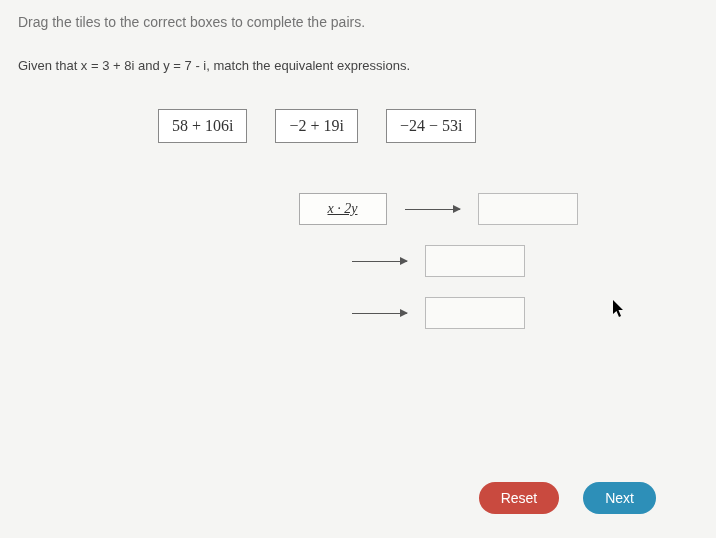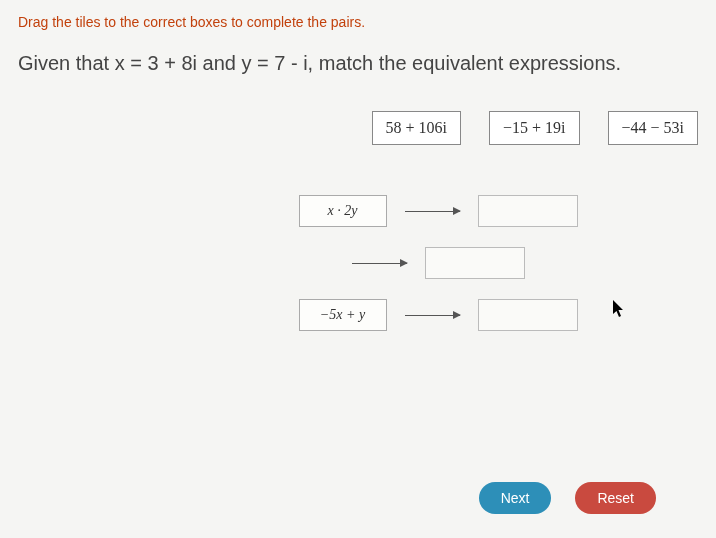--- a/index.html
+++ b/index.html
@@ -7,32 +7,32 @@
       width: 716px;
       height: 538px;
       background: #f5f5f3;
       font-family: Arial, sans-serif;
       color: #333;
       padding: 14px 18px;
       position: relative;
     }
     .instruction {
       font-size: 14px;
-      color: #c2410c;
-      margin-bottom: 22px;
+      color: #737373;
+      margin-bottom: 28px;
     }
     .given {
-      font-size: 20px;
+      font-size: 13px;
       color: #444;
       margin-bottom: 36px;
     }
     .tiles-row {
       display: flex;
       gap: 28px;
-      justify-content: flex-end;
+      justify-content: flex-start;
       margin-bottom: 50px;
       padding-left: 140px;
     }
     .tile {
       border: 1px solid #888;
       background: #fff;
       padding: 7px 13px;
       font-size: 16px;
       font-family: "Times New Roman", serif;
       cursor: move;
@@ -54,20 +54,21 @@
       border: 1px solid #aaa;
       background: #fdfdfb;
       width: 88px;
       height: 32px;
       display: flex;
       align-items: center;
       justify-content: center;
       font-family: "Times New Roman", serif;
       font-style: italic;
       font-size: 14px;
+      text-decoration: underline;
     }
     .arrow {
       width: 55px;
       height: 1px;
       background: #555;
       position: relative;
     }
     .arrow::after {
       content: "";
       position: absolute;
@@ -110,43 +111,42 @@
     }
   </style>
 </head>
 <body>
 
 <div class="instruction">Drag the tiles to the correct boxes to complete the pairs.</div>
 <div class="given">Given that x = 3 + 8i and y = 7 - i, match the equivalent expressions.</div>
 
 <div class="tiles-row">
   <div class="tile">58 + 106i</div>
-  <div class="tile">−15 + 19i</div>
-  <div class="tile">−44 − 53i</div>
+  <div class="tile">−2 + 19i</div>
+  <div class="tile">−24 − 53i</div>
 </div>
 
 <div class="pairs">
   <div class="pair-row">
     <div class="expr-box">x · 2y</div>
     <div class="arrow"></div>
     <div class="drop-zone"></div>
   </div>
   <div class="pair-row">
     <div class="arrow"></div>
     <div class="drop-zone"></div>
   </div>
   <div class="pair-row">
-    <div class="expr-box">−5x + y</div>
     <div class="arrow"></div>
     <div class="drop-zone"></div>
   </div>
 </div>
 
 <div class="button-row">
+  <button class="btn btn-reset">Reset</button>
   <button class="btn btn-next">Next</button>
-  <button class="btn btn-reset">Reset</button>
 </div>
 
 <div class="cursor">
   <svg width="14" height="18" viewBox="0 0 14 18">
       <path d="M0 0 L0 14 L3.5 11 L6 17 L8 16 L5.5 10 L10 10 Z" fill="#000"></path>
     </svg>
 </div>
 
 </body></html>

